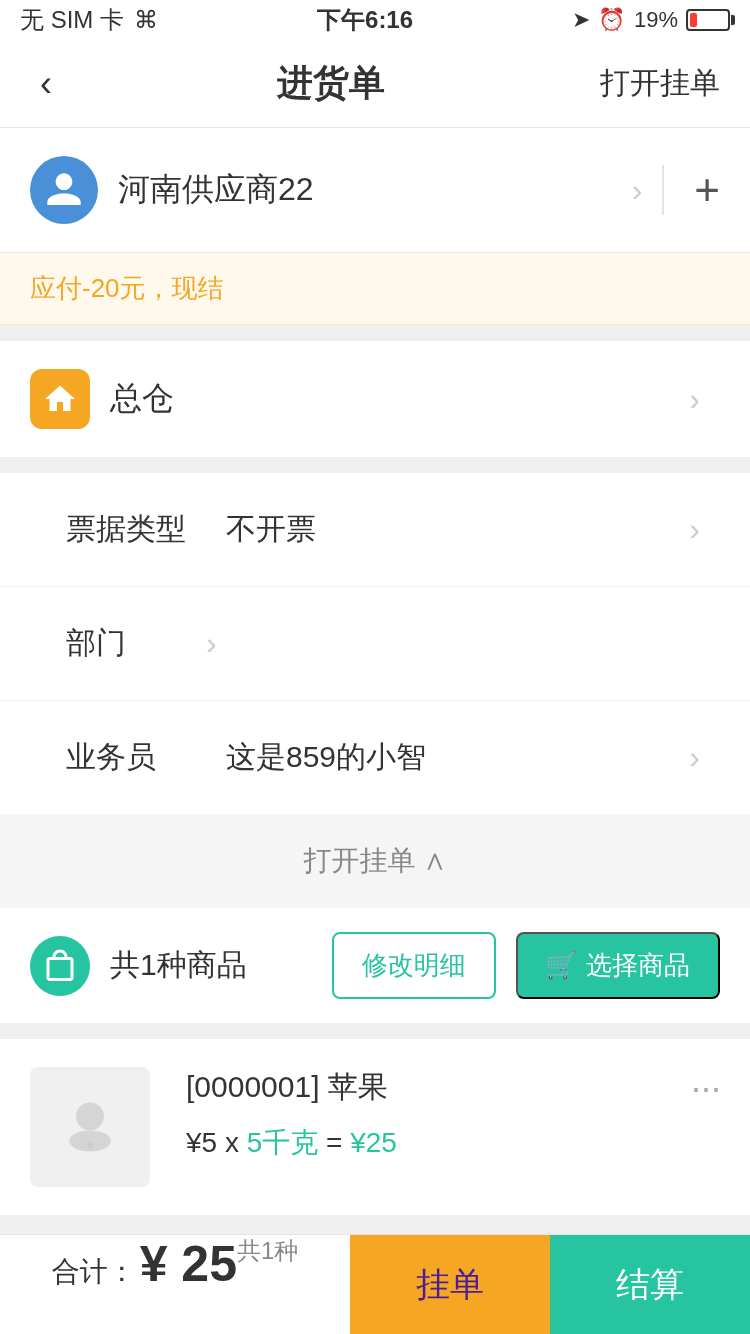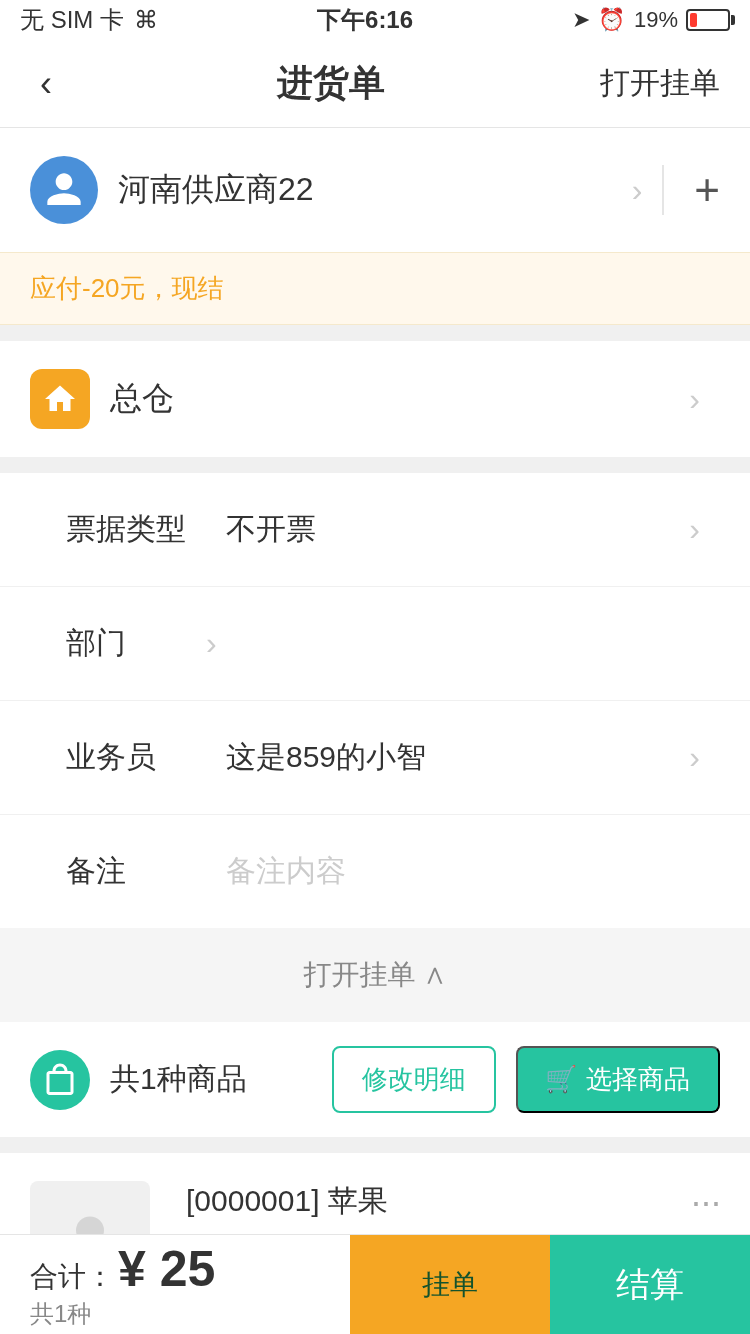--- a/index.html
+++ b/index.html
@@ -301,35 +301,34 @@
       left: 0;
       width: 750px;
       height: 100px;
       display: flex;
       background: #fff;
       border-top: 1px solid #e5e5e5;
     }
     .total-area {
       flex: 1;
       display: flex;
-      flex-direction: column;
       justify-content: center;
       padding: 0 30px;
     }
     .total-label { font-size: 28px; color: #333; }
     .total-amount { font-size: 50px; font-weight: 600; color: #333; }
     .total-sub { font-size: 24px; color: #888; }
     .btn-suspend {
       width: 200px;
       background: #f5a623;
       display: flex;
       align-items: center;
       justify-content: center;
-      font-size: 28px;
-      color: #14532d;
+      font-size: 34px;
+      color: #4c1d95;
       cursor: pointer;
     }
     .btn-checkout {
       width: 200px;
       background: #26c4a0;
       display: flex;
       align-items: center;
       justify-content: center;
       font-size: 34px;
       color: #fff;
@@ -400,24 +399,20 @@
       <div class="chevron-right">›</div>
     </div>
     <div class="form-row">
       <div class="form-label">部门</div>
       <div class="chevron-right">›</div>
     </div>
     <div class="form-row">
       <div class="form-label">业务员</div>
       <div class="form-value">这是859的小智</div>
       <div class="chevron-right">›</div>
-    </div>
-    <div class="form-row">
-      <div class="form-label">备注</div>
-      <div class="form-value form-placeholder">备注内容</div>
     </div>
   </div>
 
   <div class="collapse-bar">打开挂单 ∧</div>
 
   <div class="products-header">
     <div class="products-icon">
       <svg viewBox="0 0 24 24">
           <path d="M19 6h-2c0-2.8-2.2-5-5-5S7 3.2 7 6H5c-1.1 0-2 .9-2 2v12c0 1.1.9 2 2 2h14c1.1 0 2-.9 2-2V8c0-1.1-.9-2-2-2zm-7-3c1.7 0 3 1.3 3 3H9c0-1.7 1.3-3 3-3zm7 17H5V8h14v12z"></path>
         </svg>

